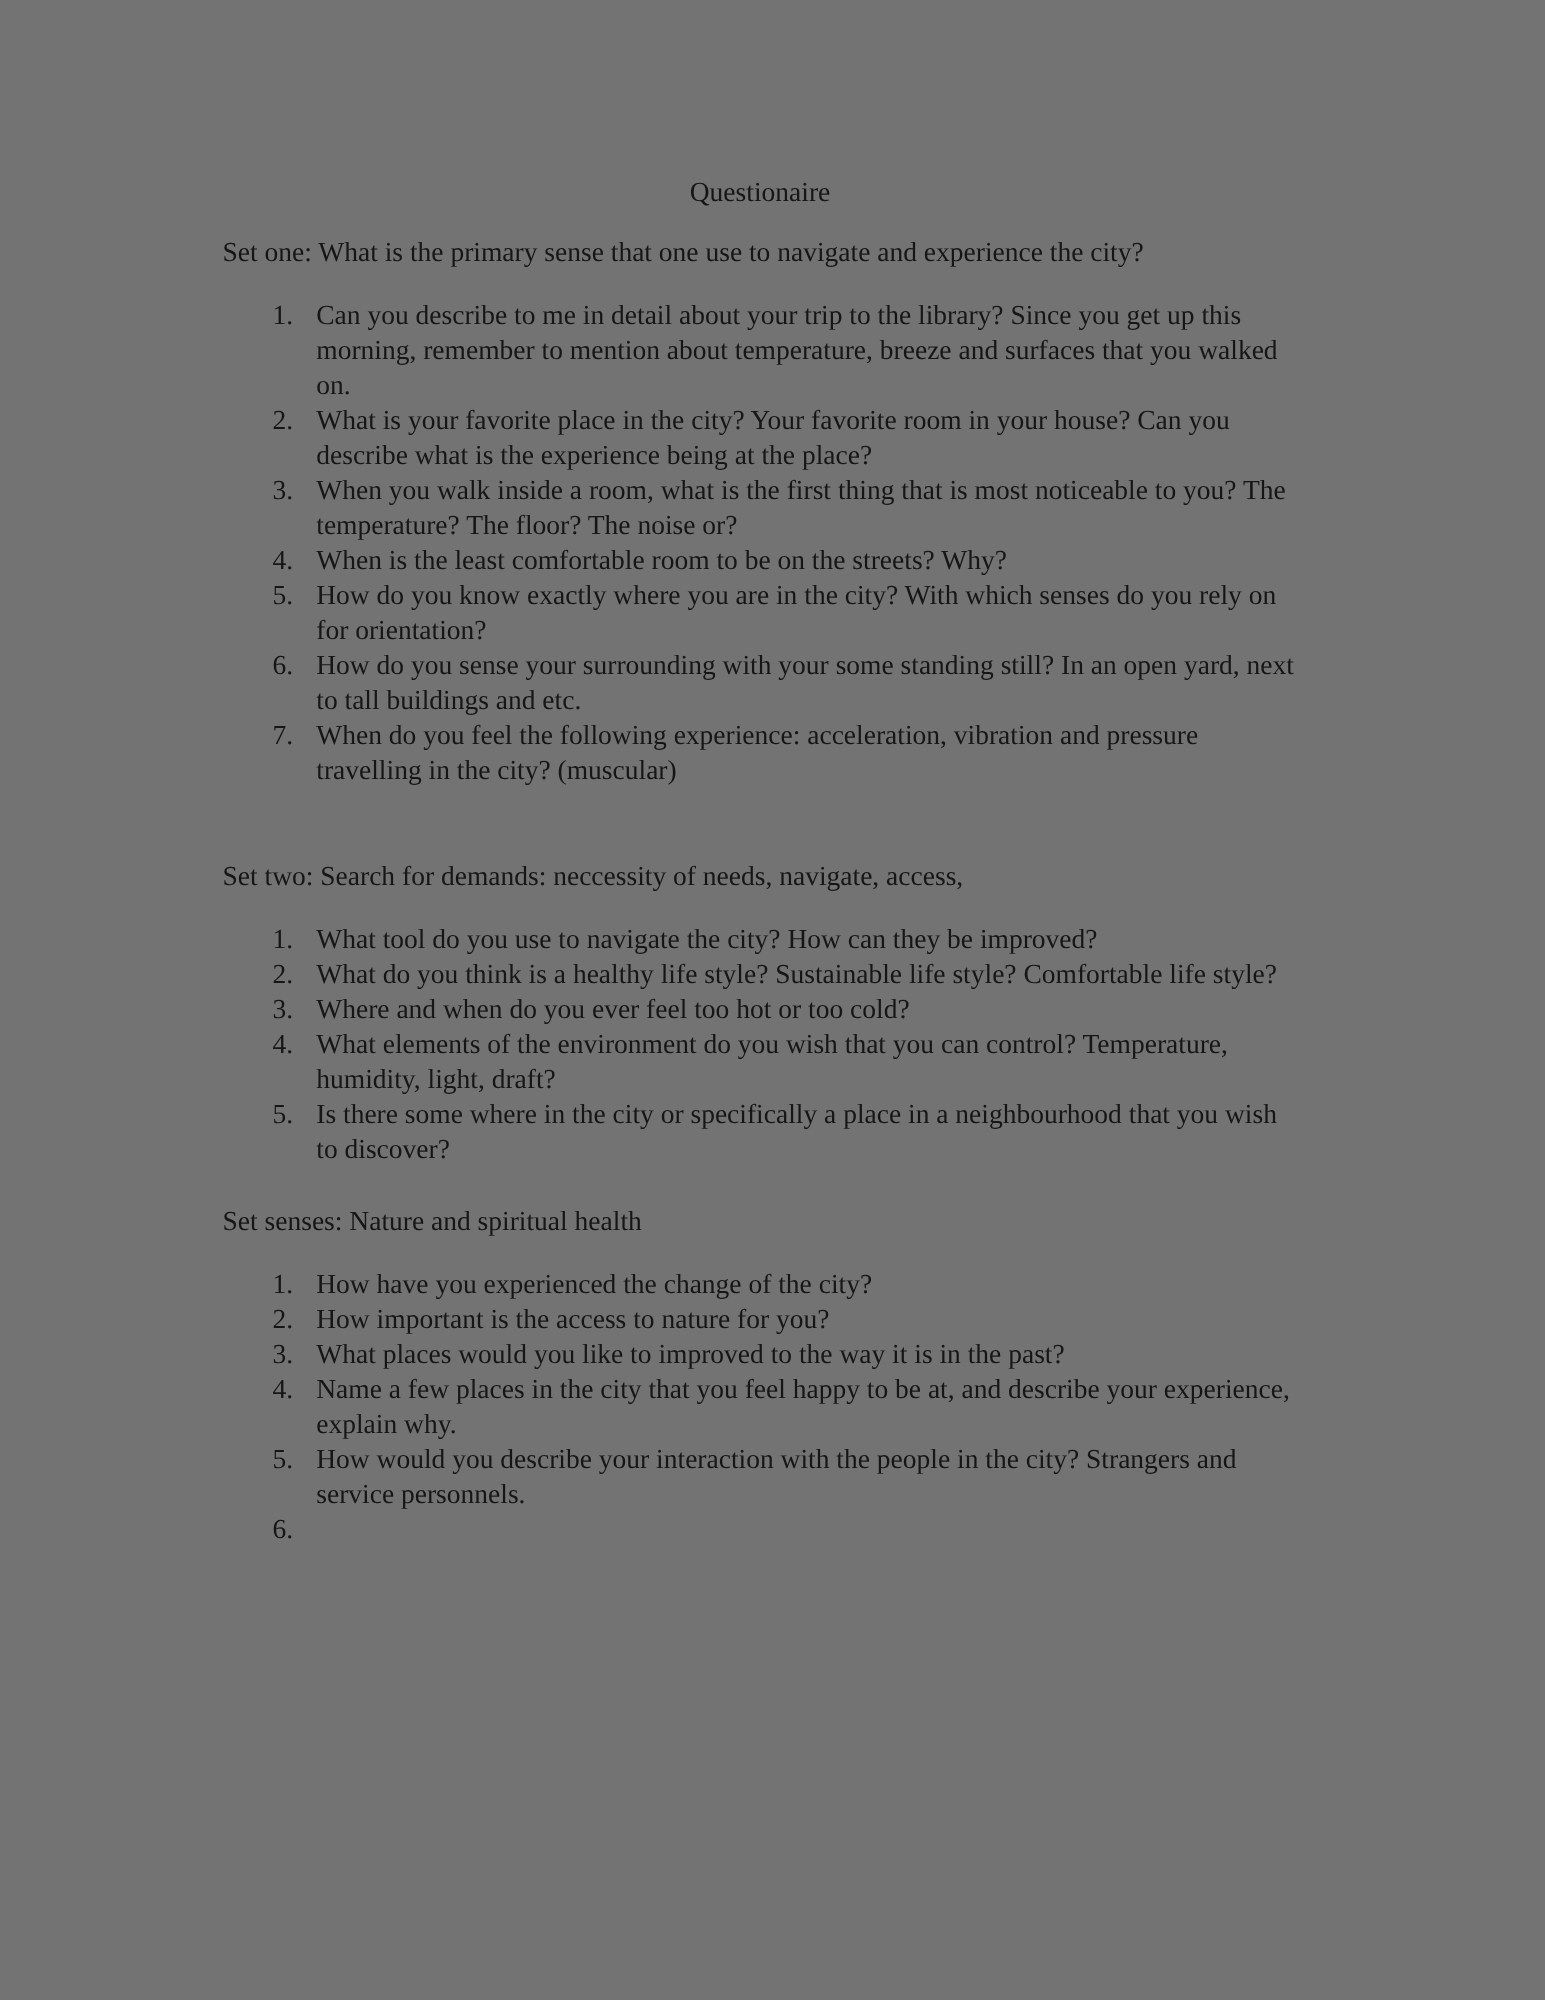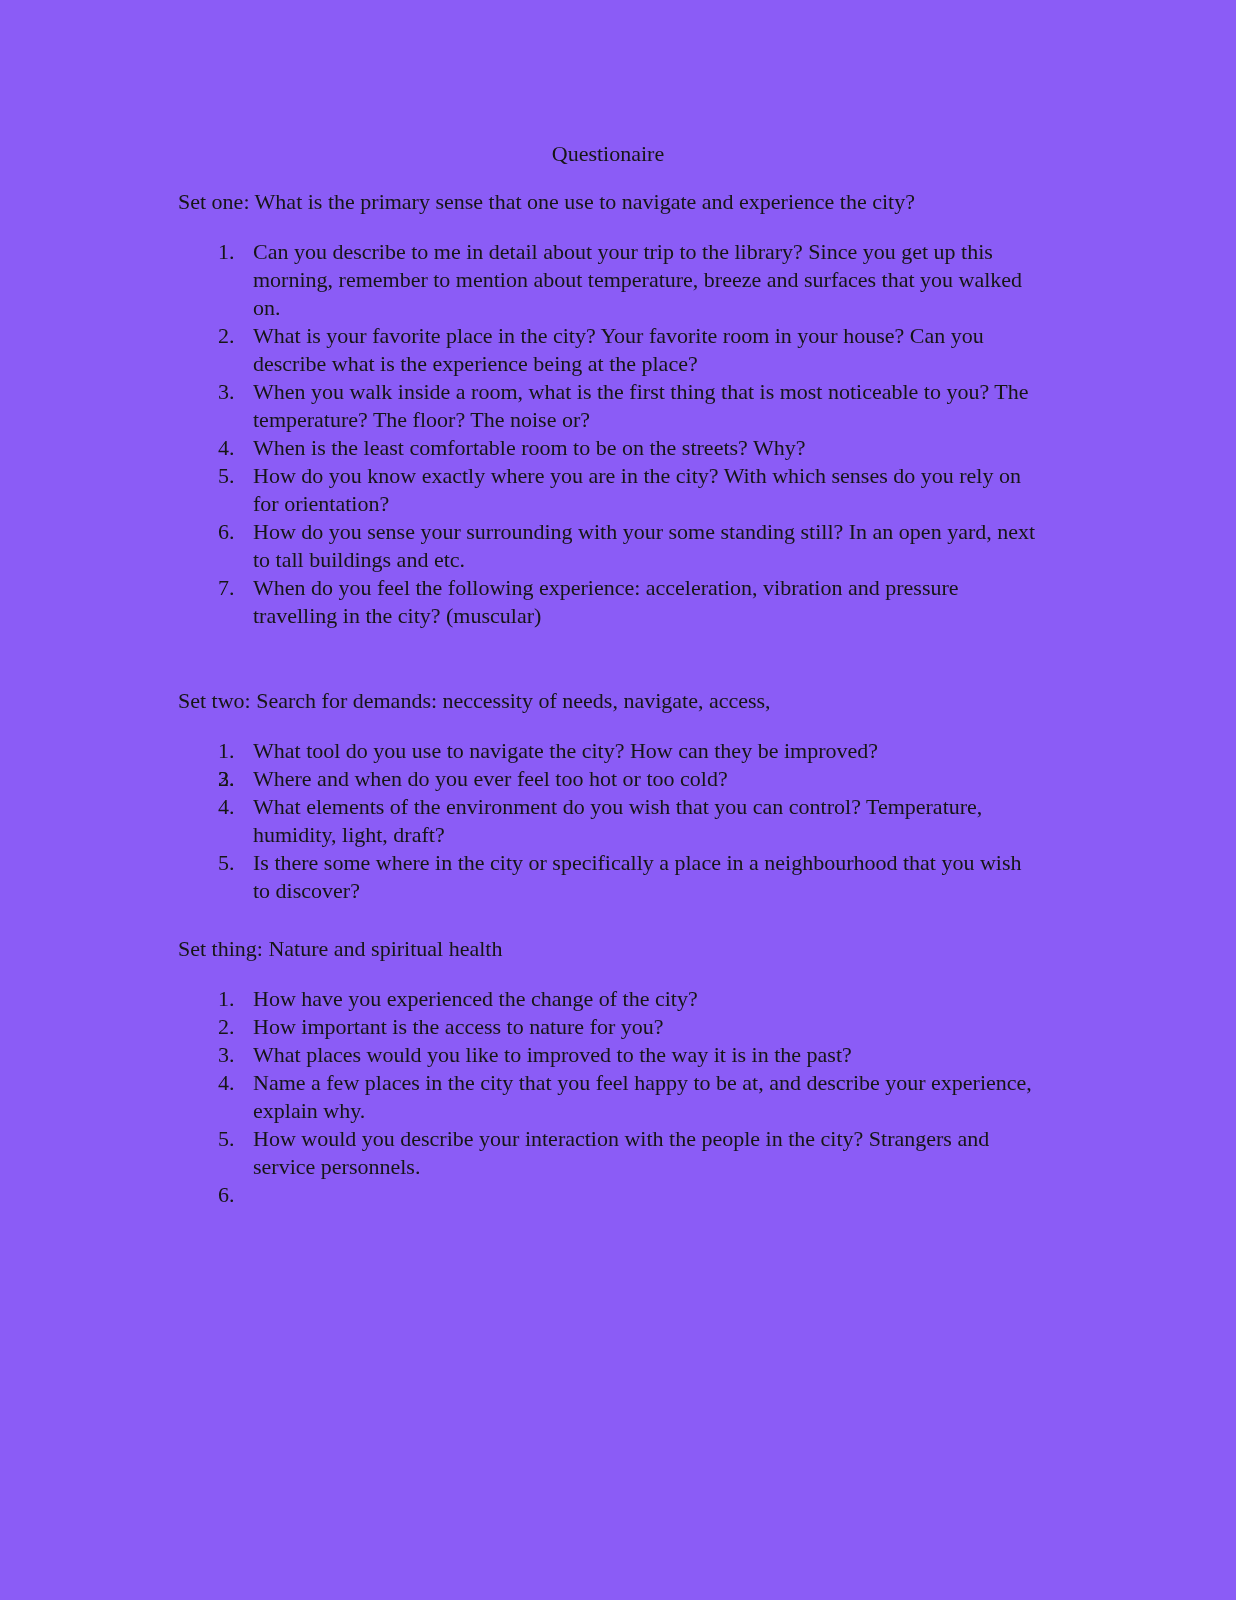--- a/index.html
+++ b/index.html
@@ -4,21 +4,21 @@
 <style>
   html, body {
     margin: 0;
     padding: 0;
     background: #ffffff;
   }
   .page {
     position: relative;
     width: 1236px;
     height: 1600px;
-    background: #8b5cf6;
+    background: #737373;
     overflow: hidden;
     font-family: "Liberation Serif", serif;
     color: #161616;
   }
   .content {
     box-sizing: border-box;
     width: 1236px;
     padding: 140px 198px 0 178px; 
     font-size: 22px;
     line-height: 28px;
@@ -103,39 +103,40 @@
         <strong>Set two:</strong>
         <span>Search for demands: neccessity of needs, navigate, access,</span>
       </p>
       <ol class="qlist">
         <li>
           <span class="num">1.</span>
           <span class="txt">What tool do you use to navigate the city? How can they be improved?</span>
         </li>
         <li>
           <span class="num">2.</span>
+          <span class="txt">What do you think is a healthy life style? Sustainable life style? Comfortable life style?</span>
         </li>
         <li>
           <span class="num">3.</span>
           <span class="txt">Where and when do you ever feel too hot or too cold?</span>
         </li>
         <li>
           <span class="num">4.</span>
           <span class="txt">What elements of the environment do you wish that you can control? Temperature, humidity, light, draft?</span>
         </li>
         <li>
           <span class="num">5.</span>
           <span class="txt">Is there some where in the city or specifically a place in a neighbourhood that you wish to discover?</span>
         </li>
       </ol>
     </div>
 
     <div class="section sec-three">
       <p class="section-heading">
-        <strong>Set thing:</strong>
+        <strong>Set senses:</strong>
         <span>Nature and spiritual health</span>
       </p>
       <ol class="qlist">
         <li>
           <span class="num">1.</span>
           <span class="txt">How have you experienced the change of the city?</span>
         </li>
         <li>
           <span class="num">2.</span>
           <span class="txt">How important is the access to nature for you?</span>

